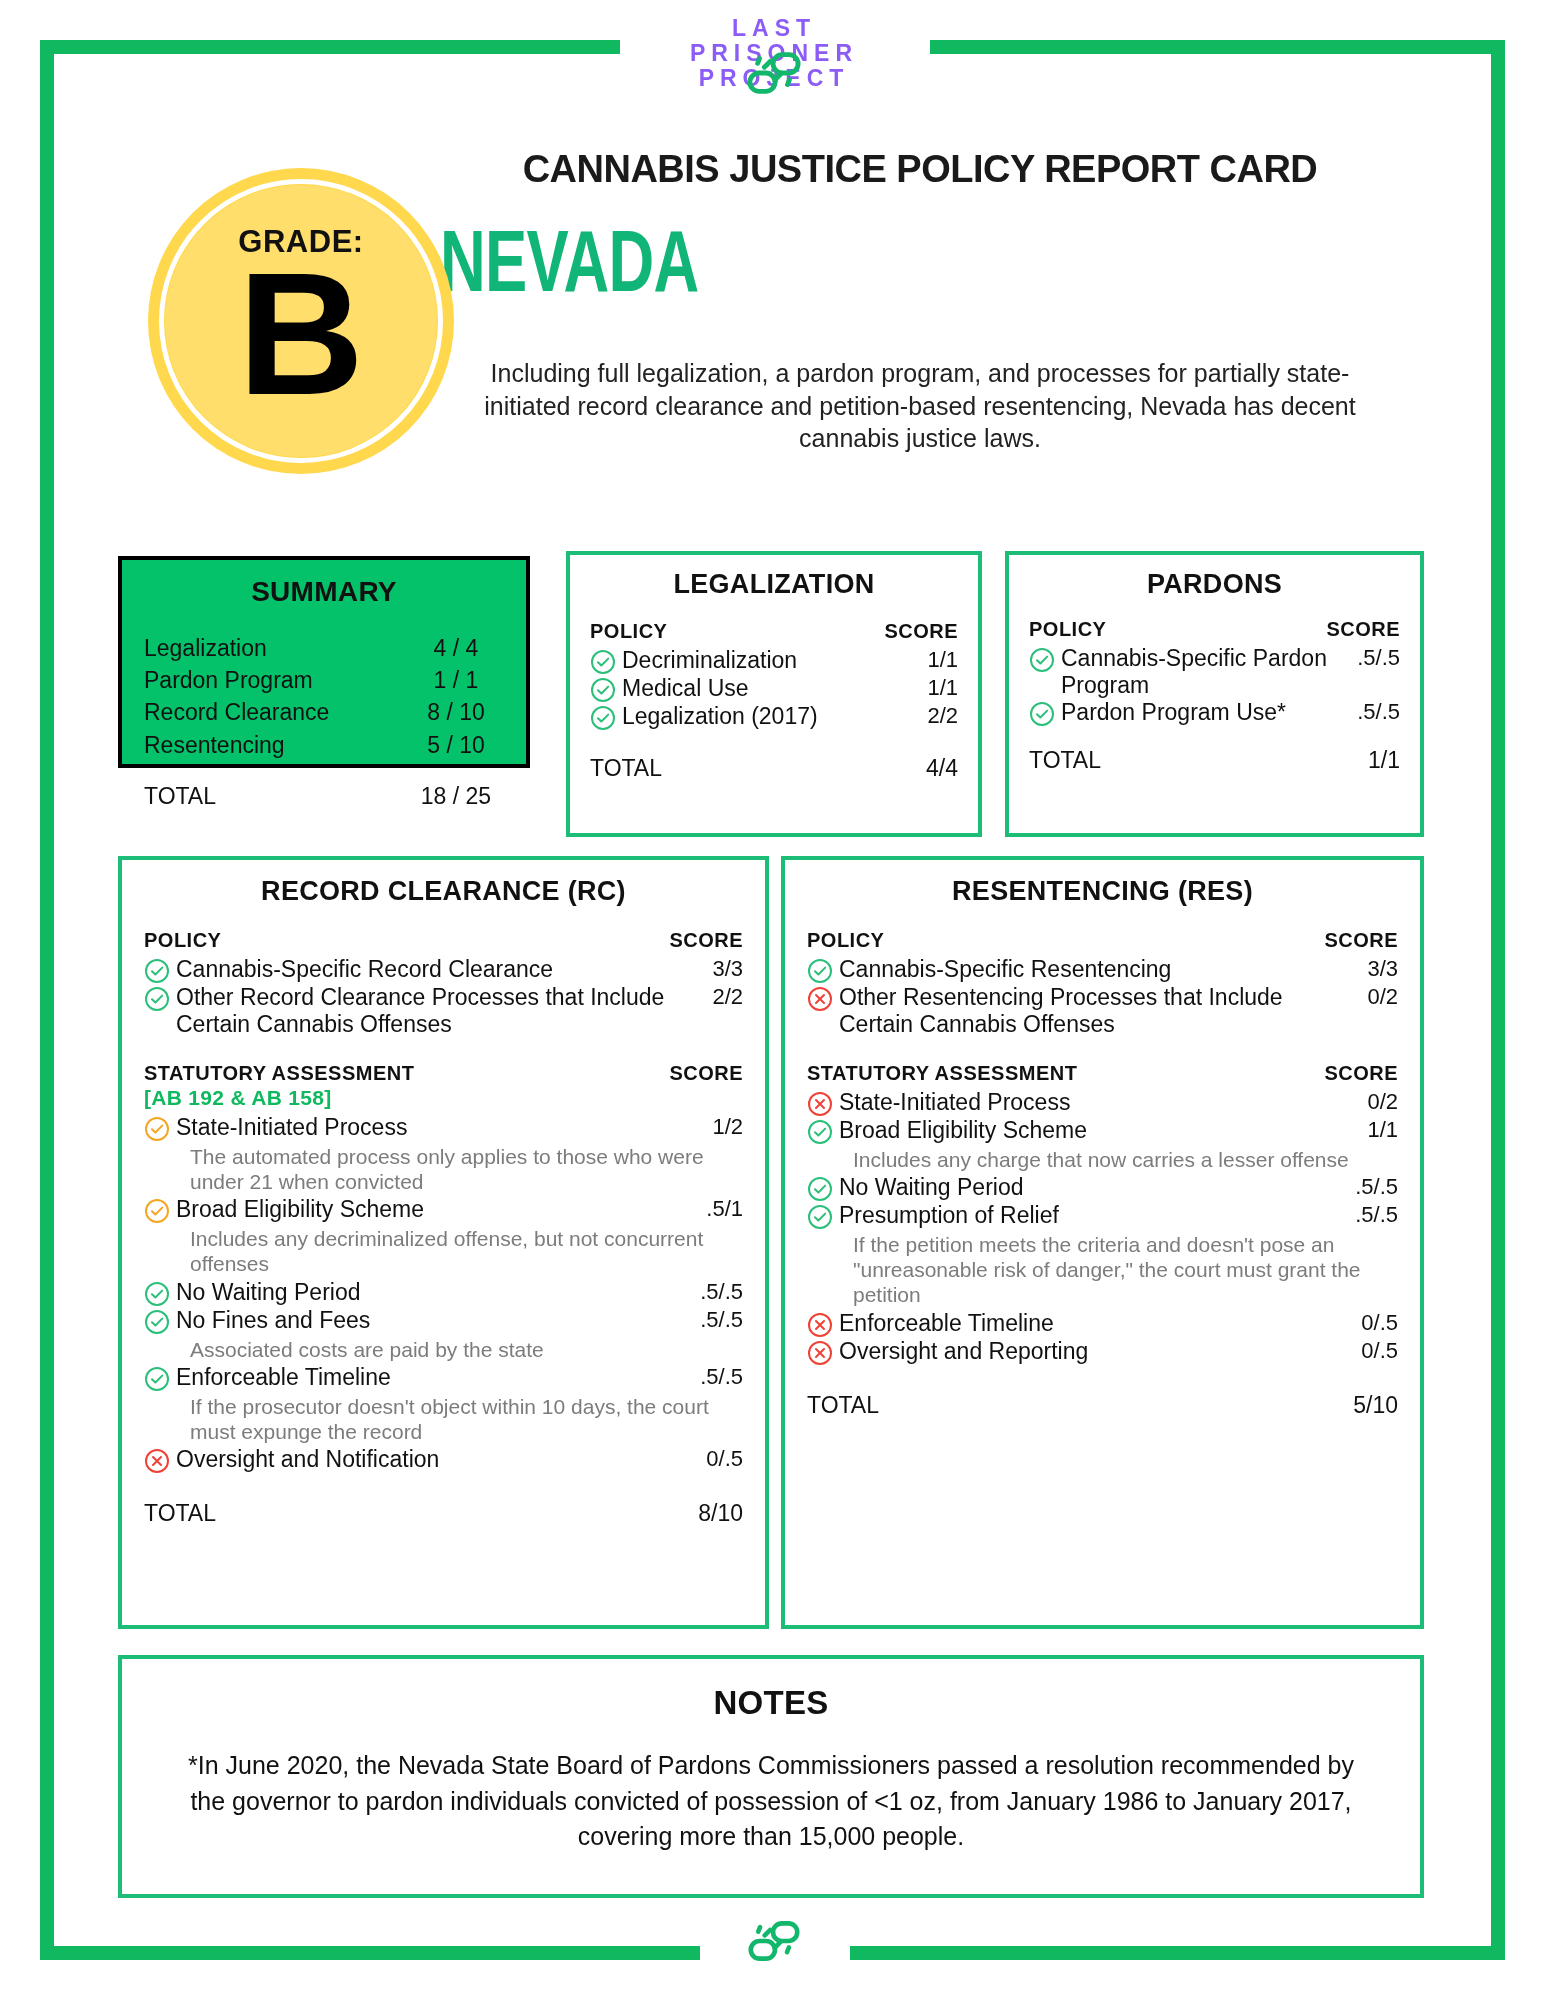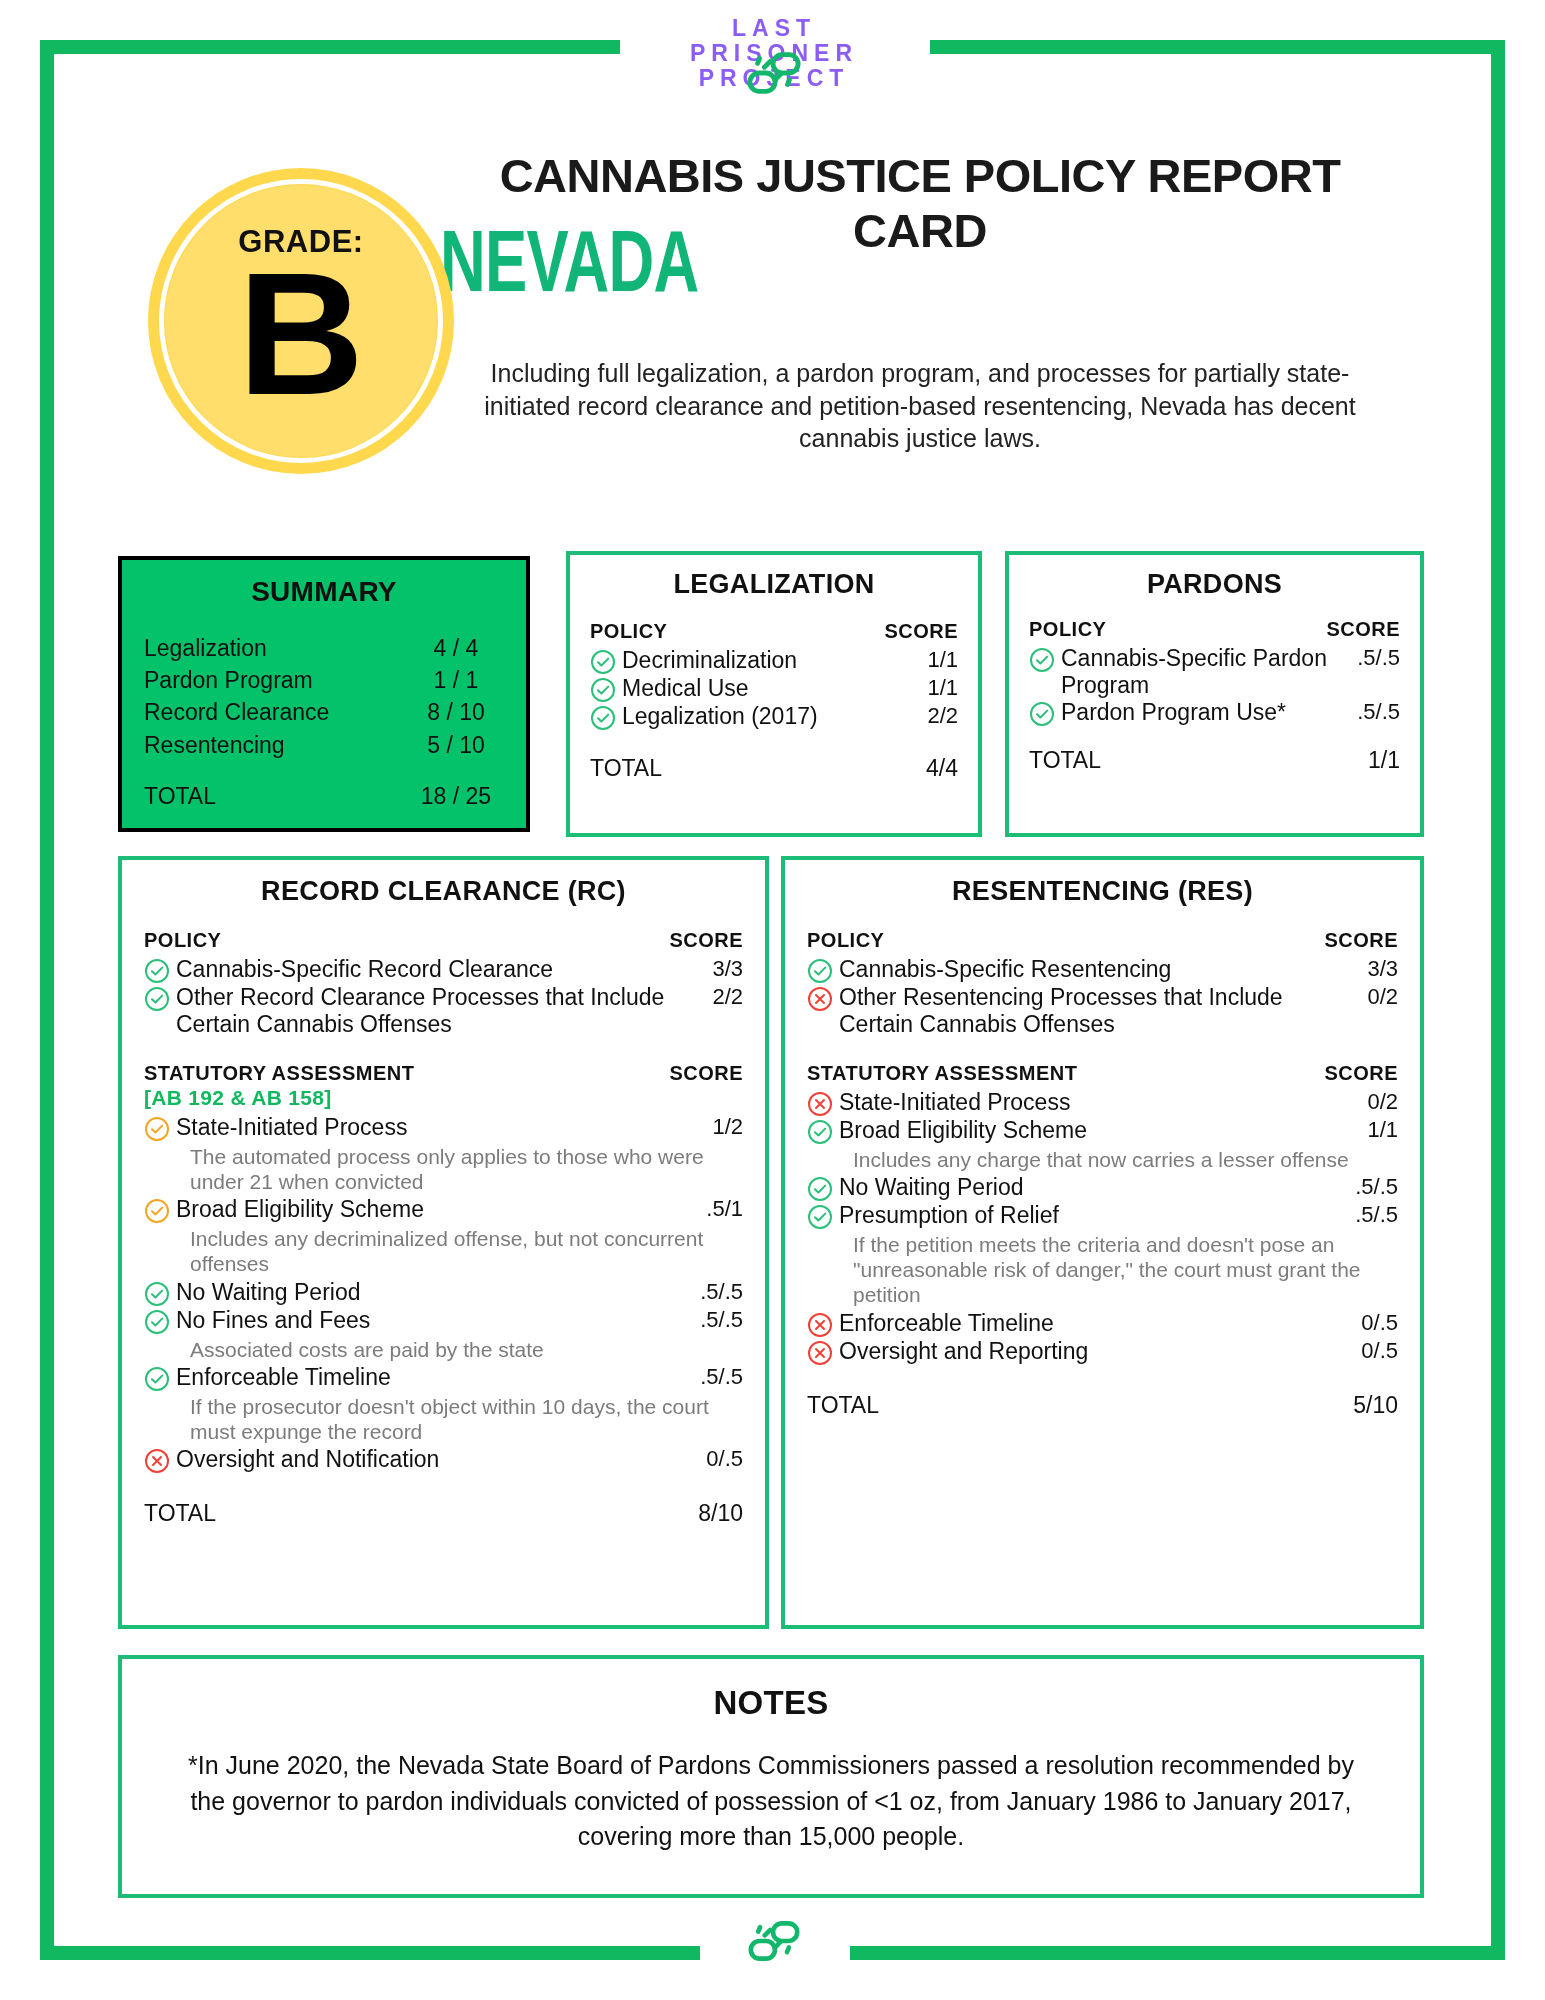--- a/index.html
+++ b/index.html
@@ -36,21 +36,21 @@
     font-size:23px;font-family:"Liberation Sans", sans-serif;
   }
   .logo-chain{
     position:absolute;left:50%;top:30px;transform:translateX(-50%);
     width:58px;height:54px;
   }
 
   
   .title{
     position:absolute;left:440px;top:148px;width:960px;
-    font-size:47px;font-weight:bold;letter-spacing:-0.5px;color:#1a1a1a;
+    font-size:38px;font-weight:bold;letter-spacing:-0.5px;color:#1a1a1a;
     text-align:center;
   }
   .state{
     position:absolute;left:440px;top:210px;width:700px;
     font-size:88px;font-weight:bold;color:#10b577;
     text-align:left;letter-spacing:-1px;
     transform:scaleX(0.72);transform-origin:left center;
     font-family:"Liberation Sans", sans-serif;
   }
   .desc{
@@ -103,21 +103,21 @@
     padding-left:46px;
   }
   .totalrow{
     display:flex;justify-content:space-between;align-items:baseline;
     font-size:23px;color:#111;
   }
   .ico{flex:0 0 auto;width:26px;height:26px;margin-top:2px;}
 
   
   .summary{
-    position:absolute;left:118px;top:556px;width:412px;height:276px;
+    position:absolute;left:118px;top:556px;width:412px;height:212px;
     background:#03c269;border:4px solid #000;box-sizing:border-box;
   }
   .summary .card-h{margin-top:16px;font-size:28px;}
   .sum-list{margin:24px 22px 0 22px;}
   .sum-row{display:flex;justify-content:space-between;font-size:23px;color:#111;line-height:1.40;}
   .sum-row .sv{min-width:96px;text-align:center;}
   .sum-total{display:flex;justify-content:space-between;font-size:23px;color:#111;margin-top:22px;}
   .sum-total .sv{min-width:96px;text-align:center;}
 
   .bracket{color:#10b95f;font-weight:bold;font-size:21px;letter-spacing:.3px;margin-top:1px;}

